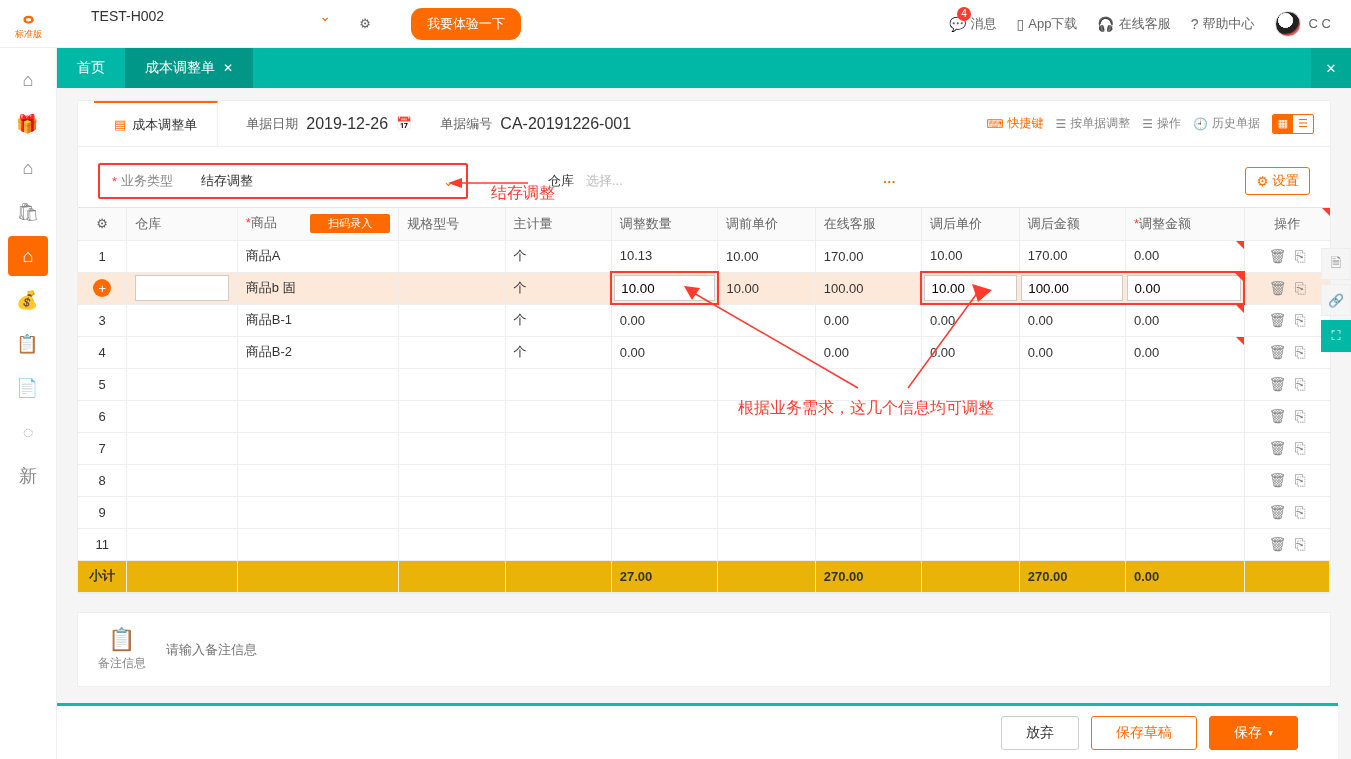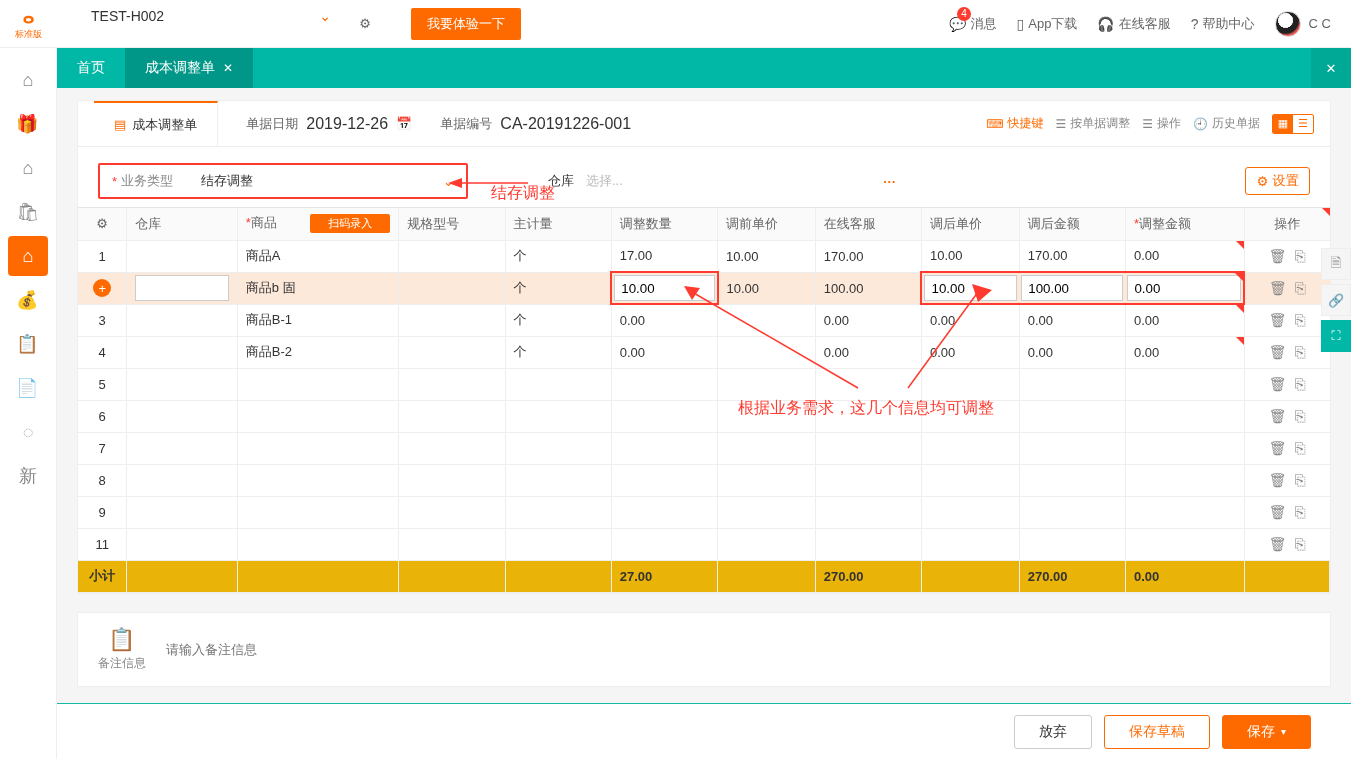--- a/index.html
+++ b/index.html
@@ -7,21 +7,21 @@
     
     
     .top-header { height: 48px; border-bottom: 1px solid #eee; display: flex; align-items: center; padding: 0 20px 0 0; }
     .logo-area { width: 57px; text-align: center; }
     .logo-badge { position: relative; }
     .logo-icon { color: #ff6a00; font-size: 18px; font-weight: bold; }
     .logo-text { font-size: 9px; color: #ff6a00; display: block; }
     .project-select { width: 260px; height: 32px; margin-left: 24px; border: none; display: flex; align-items: flex-start; padding: 0 10px; font-size: 14px; color: #333; position: relative; }
     .project-select .chevron { margin-left: auto; color: #ff6a00; }
     .gear-btn { width: 32px; height: 32px; display: flex; align-items: center; justify-content: center; margin-left: 8px; color: #666; }
-    .cta-btn { background: #ff6a00; color: #fff; height: 32px; padding: 0 16px; border: none; border-radius: 2px; margin-left: 30px; font-size: 13px; }
+    .cta-btn { background: #ff6a00; color: #fff; height: 32px; padding: 0 16px; border: none; border-radius: 11px; margin-left: 30px; font-size: 13px; }
     .header-spacer { flex: 1; }
     .header-action { display: flex; align-items: center; margin-left: 20px; color: #666; font-size: 13px; position: relative; }
     .header-action .icon { margin-right: 4px; font-size: 14px; }
     .badge { position: absolute; top: -8px; left: 8px; background: #ff3b30; color: #fff; font-size: 10px; border-radius: 8px; min-width: 14px; height: 14px; line-height: 14px; text-align: center; padding: 0 3px; }
     .avatar { width: 26px; height: 26px; border-radius: 50%; background: radial-gradient(circle at 40% 35%, #fff 30%, #e0e0e0 35%, #222 36%, #222 60%, #e55 70%); border: 1px solid #ddd; }
     .user-name { margin-left: 8px; color: #666; }
     
     
     .left-sidebar { position: absolute; left: 0; top: 48px; bottom: 0; width: 57px; background: #fff; border-right: 1px solid #eee; display: flex; flex-direction: column; align-items: center; padding-top: 12px; }
     .sidebar-item { width: 40px; height: 40px; display: flex; align-items: center; justify-content: center; color: #888; margin-bottom: 4px; border-radius: 4px; font-size: 18px; }
@@ -99,21 +99,21 @@
     tr.subtotal td { background: #eab308; font-weight: bold; }
     
     
     .remarks-panel { background: #fff; margin-top: 18px; padding: 14px 20px; border: 1px solid #eee; display: flex; align-items: center; gap: 20px; }
     .remarks-icon-wrap { text-align: center; }
     .remarks-icon { color: #00b8a5; font-size: 22px; }
     .remarks-label { color: #888; font-size: 12px; margin-top: 2px; }
     .remarks-input { flex: 1; border: none; color: #bbb; font-size: 13px; }
     
     
-    .footer { position: absolute; left: 0; right: 0; bottom: 0; background: #fff; border-top: 1px solid #14b8a6; height: 56px; display: flex; align-items: center; justify-content: flex-end; gap: 12px; padding: 0 40px; }
+    .footer { position: absolute; left: 0; right: 13px; bottom: 0; background: #fff; border-top: 3px solid #14b8a6; height: 56px; display: flex; align-items: center; justify-content: flex-end; gap: 12px; padding: 0 40px; }
     .btn { height: 34px; padding: 0 24px; border-radius: 3px; font-size: 14px; display: flex; align-items: center; }
     .btn-default { background: #fff; border: 1px solid #ccc; color: #333; }
     .btn-outline { background: #fff; border: 1px solid #ff6a00; color: #ff6a00; }
     .btn-primary { background: #ff6a00; border: 1px solid #ff6a00; color: #fff; }
     .btn-primary .chev { margin-left: 6px; font-size: 10px; }
     
     
     .right-float { position: absolute; right: 0; top: 248px; display: flex; flex-direction: column; }
     .float-btn { width: 30px; height: 32px; background: #f5f5f5; border: 1px solid #eee; display: flex; align-items: center; justify-content: center; color: #888; margin-bottom: 4px; }
     .float-btn.teal { background: #00b8a5; color: #fff; border-color: #00b8a5; }
@@ -265,21 +265,21 @@
             <th class="col-ops">操作</th>
           </tr>
         </thead>
         <tbody id="tbody">
             <tr>
               <td class="col-idx">1</td>
               <td></td>
               <td>商品A</td>
               <td></td>
               <td>个</td>
-              <td>17.00</td>
+              <td>10.13</td>
               <td>10.00</td>
               <td>170.00</td>
               <td>10.00</td>
               <td>170.00</td>
               <td class="red-triangle">0.00</td>
               <td class="col-ops">
                 <div class="op-icons">
                   <span>🗑</span>
                   <span>⎘</span>
                 </div>

